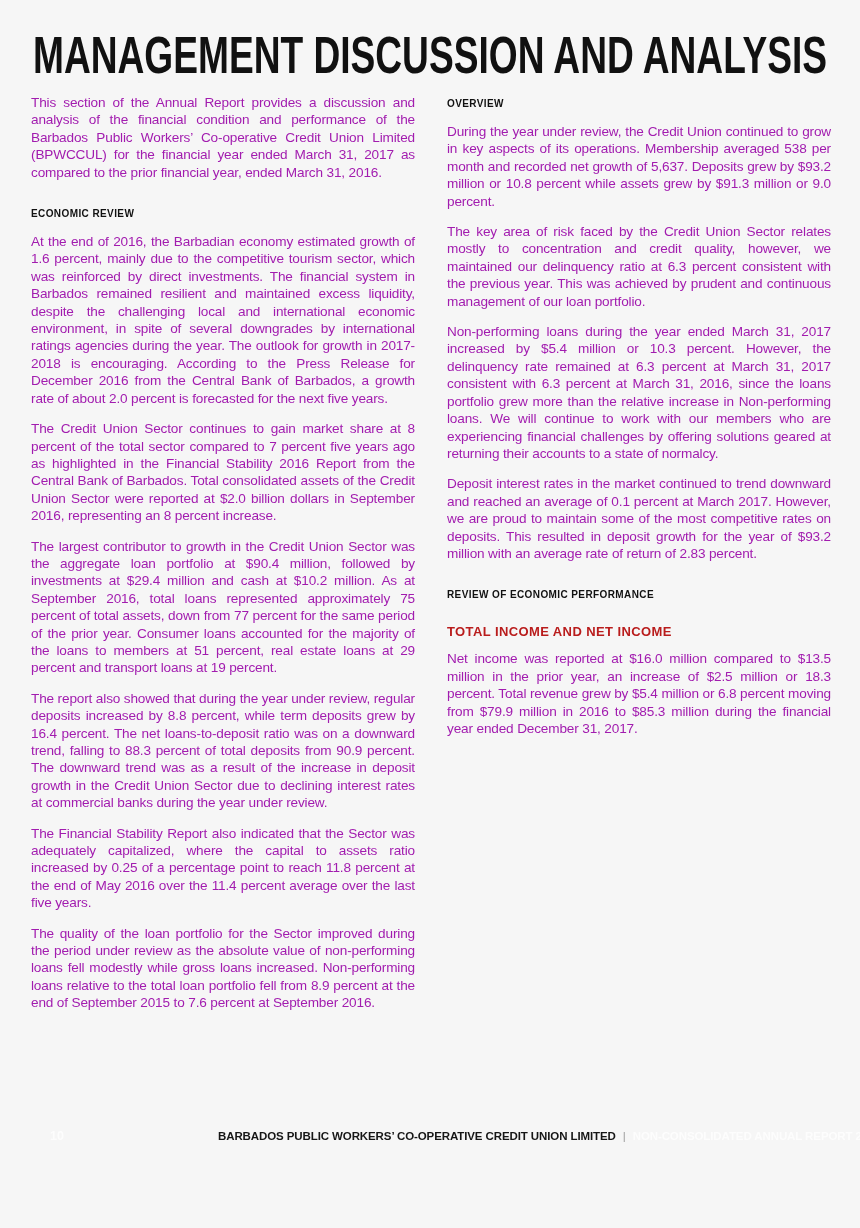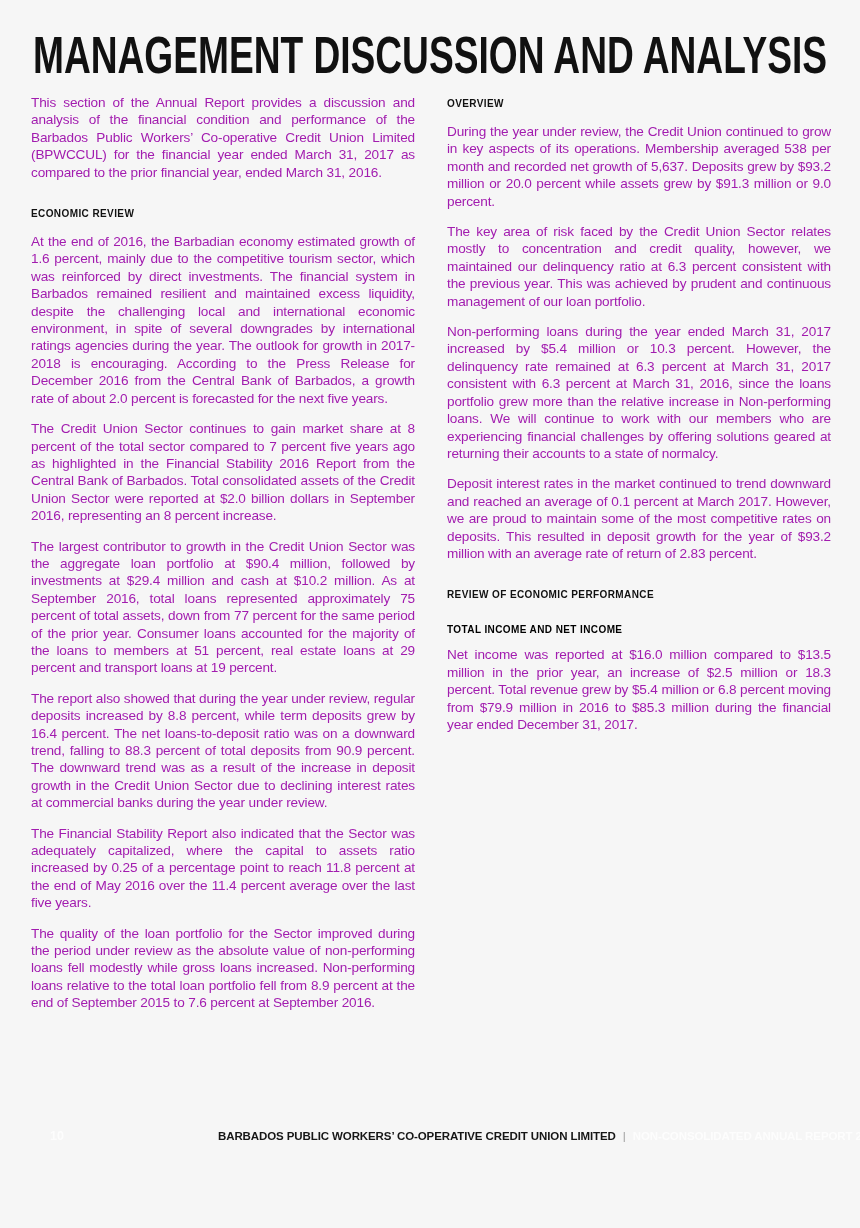--- a/index.html
+++ b/index.html
@@ -53,24 +53,24 @@
   .body-text:last-child { margin-bottom: 0; }
   .section-heading {
     font-size: 10px;
     font-weight: bold;
     letter-spacing: 0.4px;
     color: #111111;
     margin: 27px 0 14px 0;
   }
   .section-heading.first { margin-top: 4px; }
   .sub-heading {
-    font-size: 10px;
+    font-size: 13px;
     font-weight: bold;
     letter-spacing: 0.4px;
-    color: #000000;
+    color: #b91c1c;
     margin: 24px 0 11px 0;
   }
   .footer {
     position: absolute;
     top: 1126px;
     left: 0;
     width: 860px;
     height: 20px;
     font-size: 11.5px;
     line-height: 20px;
@@ -117,21 +117,21 @@
       <p class="body-text">The Credit Union Sector continues to gain market share at 8 percent of the total sector compared to 7 percent five years ago as highlighted in the Financial Stability 2016 Report from the Central Bank of Barbados. Total consolidated assets of the Credit Union Sector were reported at $2.0 billion dollars in September 2016, representing an 8 percent increase.</p>
       <p class="body-text">The largest contributor to growth in the Credit Union Sector was the aggregate loan portfolio at $90.4 million, followed by investments at $29.4 million and cash at $10.2 million. As at September 2016, total loans represented approximately 75 percent of total assets, down from 77 percent for the same period of the prior year. Consumer loans accounted for the majority of the loans to members at 51 percent, real estate loans at 29 percent and transport loans at 19 percent.</p>
       <p class="body-text">The report also showed that during the year under review, regular deposits increased by 8.8 percent, while term deposits grew by 16.4 percent. The net loans-to-deposit ratio was on a downward trend, falling to 88.3 percent of total deposits from 90.9 percent. The downward trend was as a result of the increase in deposit growth in the Credit Union Sector due to declining interest rates at commercial banks during the year under review.</p>
       <p class="body-text">The Financial Stability Report also indicated that the Sector was adequately capitalized, where the capital to assets ratio increased by 0.25 of a percentage point to reach 11.8 percent at the end of May 2016 over the 11.4 percent average over the last five years.</p>
       <p class="body-text">The quality of the loan portfolio for the Sector improved during the period under review as the absolute value of non-performing loans fell modestly while gross loans increased. Non-performing loans relative to the total loan portfolio fell from 8.9 percent at the end of September 2015 to 7.6 percent at September 2016.</p>
     </div>
 
     <div class="col">
       <h2 class="section-heading first">OVERVIEW</h2>
 
-      <p class="body-text">During the year under review, the Credit Union continued to grow in key aspects of its operations. Membership averaged 538 per month and recorded net growth of 5,637. Deposits grew by $93.2 million or 20.0 percent while assets grew by $91.3 million or 9.0 percent.</p>
+      <p class="body-text">During the year under review, the Credit Union continued to grow in key aspects of its operations. Membership averaged 538 per month and recorded net growth of 5,637. Deposits grew by $93.2 million or 10.8 percent while assets grew by $91.3 million or 9.0 percent.</p>
       <p class="body-text">The key area of risk faced by the Credit Union Sector relates mostly to concentration and credit quality, however, we maintained our delinquency ratio at 6.3 percent consistent with the previous year. This was achieved by prudent and continuous management of our loan portfolio.</p>
       <p class="body-text">Non-performing loans during the year ended March 31, 2017 increased by $5.4 million or 10.3 percent. However, the delinquency rate remained at 6.3 percent at March 31, 2017 consistent with 6.3 percent at March 31, 2016, since the loans portfolio grew more than the relative increase in Non-performing loans. We will continue to work with our members who are experiencing financial challenges by offering solutions geared at returning their accounts to a state of normalcy.</p>
       <p class="body-text">Deposit interest rates in the market continued to trend downward and reached an average of 0.1 percent at March 2017. However, we are proud to maintain some of the most competitive rates on deposits. This resulted in deposit growth for the year of $93.2 million with an average rate of return of 2.83 percent.</p>
 
       <h2 class="section-heading">REVIEW OF ECONOMIC PERFORMANCE</h2>
 
       <h3 class="sub-heading">TOTAL INCOME AND NET INCOME</h3>
 
       <p class="body-text">Net income was reported at $16.0 million compared to $13.5 million in the prior year, an increase of $2.5 million or 18.3 percent. Total revenue grew by $5.4 million or 6.8 percent moving from $79.9 million in 2016 to $85.3 million during the financial year ended December 31, 2017.</p>
     </div>

